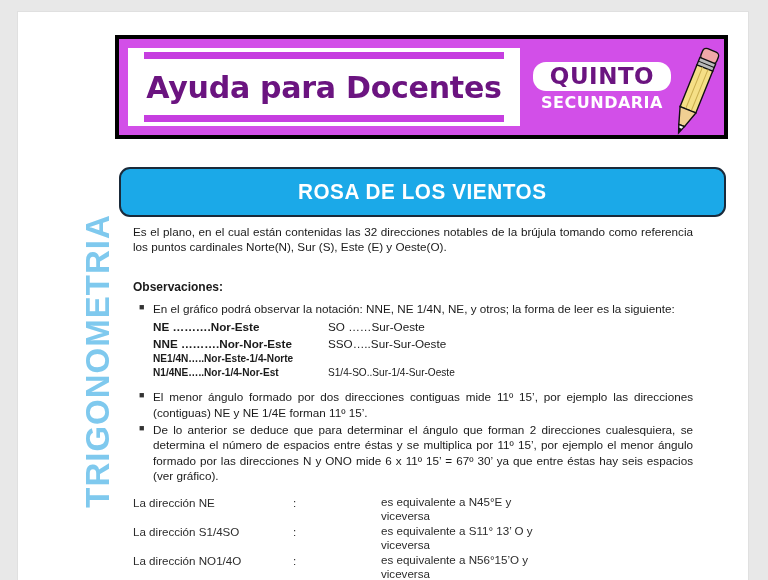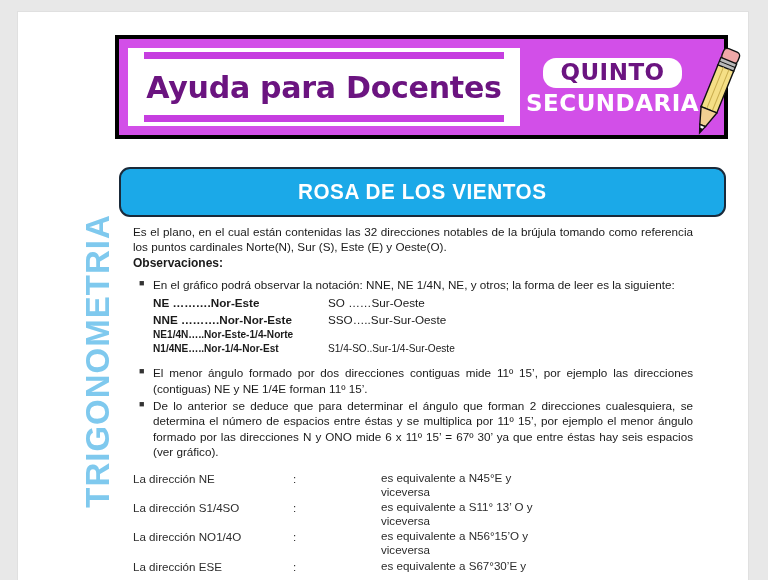--- a/index.html
+++ b/index.html
@@ -105,21 +105,21 @@
     font-weight: bold;
     font-size: 23px;
     color: #6b1480;
     letter-spacing: 0.5px;
     line-height: 1.15;
   }
   #grade-sub {
     margin-top: 3px;
     font-family: "DejaVu Sans", sans-serif;
     font-weight: bold;
-    font-size: 23px;
+    font-size: 16px;
     color: #ffffff;
     letter-spacing: 0.5px;
     line-height: 1.1;
   }
   #pencil-icon {
     position: absolute;
     right: 2px;
     top: 4px;
     width: 54px;
     height: 96px;
@@ -155,21 +155,21 @@
     left: 115px;
     top: 212px;
     width: 560px;
     font-family: "Liberation Sans", sans-serif;
     font-size: 11.7px;
     color: #1a1a1a;
     line-height: 1.32;
   }
   #intro {
     text-align: justify;
-    margin-bottom: 1px;
+    margin-bottom: 25px;
   }
   #obs-title {
     font-weight: bold;
     font-size: 12px;
     margin-bottom: 5px;
   }
   .bullet-row {
     display: flex;
     margin-bottom: 2px;
   }

